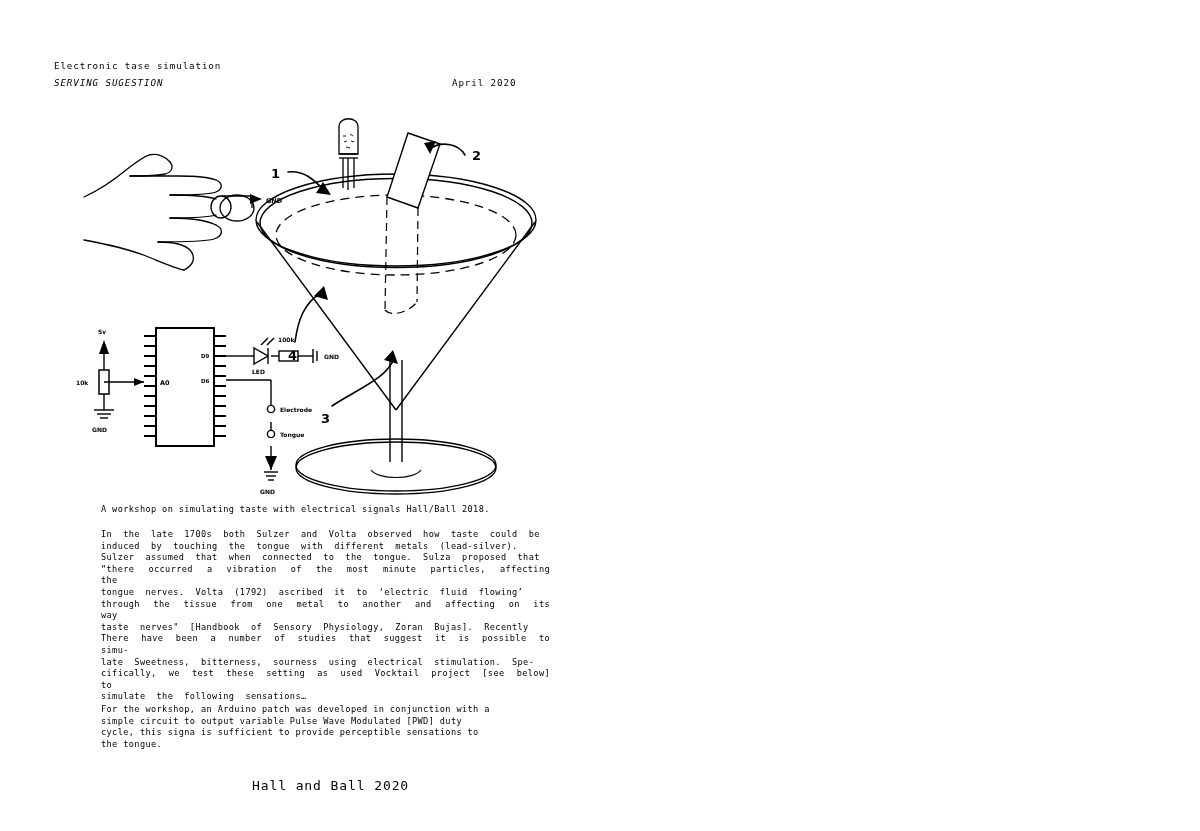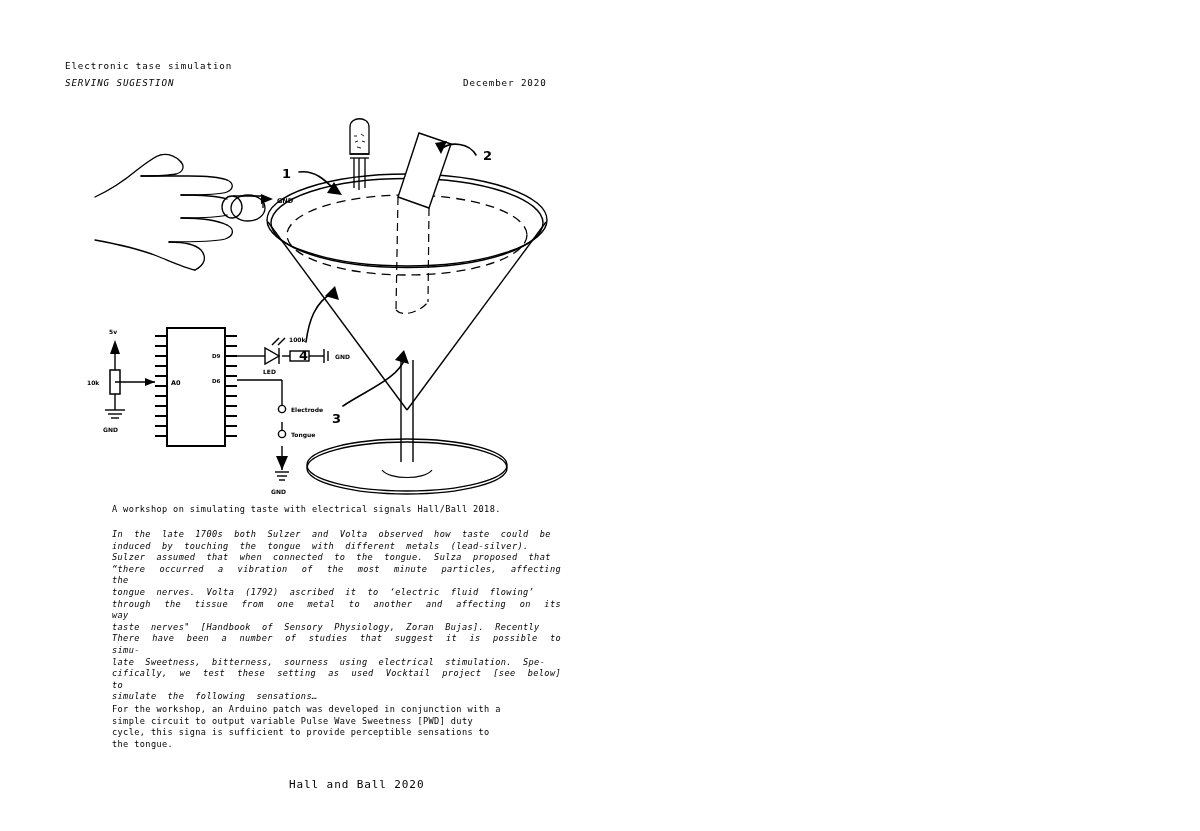--- a/index.html
+++ b/index.html
@@ -15,21 +15,21 @@
     color: #000000;
     overflow: hidden;
   }
 
   .page {
     position: absolute;
     top: 0;
     height: 831px;
     width: 600px;
   }
-  #page-left  { left: 17px; }
+  #page-left  { left: 6px; }
   #page-right { left: 600px; }
 
   
   .hdr-title {
     position: absolute;
     font-size: 9.2px;
     letter-spacing: 0.9px;
     white-space: nowrap;
   }
   .hdr-sub {
@@ -46,24 +46,23 @@
     white-space: nowrap;
   }
 
   #l-hdr-title { left: 48px;  top: 60px; }
   #l-hdr-sub   { left: 48px;  top: 77px; }
   #l-hdr-date  { left: 446px; top: 77px; }
 
   
   .footer {
     position: absolute;
-    font-size: 11px;
+    font-size: 13px;
     letter-spacing: 0.9px;
     white-space: nowrap;
-    margin-left: 26px;
   }
   #l-footer { left: 246px; top: 778px; }
 
   
   #illustration {
     position: absolute;
     left: 60px;
     top: 110px;
     width: 490px;
     height: 390px;
@@ -72,21 +71,21 @@
 
   
   .body-block {
     position: absolute;
     font-size: 8.6px;
     line-height: 11.6px;
     letter-spacing: 0.38px;
     white-space: pre-wrap;
   }
   #l-caption   { left: 95px; top: 504px; width: 460px; }
-  #l-para1     { left: 95px; top: 529px; width: 449px; text-align: justify; font-style: italic; }
+  #l-para1     { left: 95px; top: 529px; width: 449px; text-align: justify; }
   #l-list      { left: 95px; top: 664px; width: 460px; }
   #l-para2     { left: 95px; top: 704px; width: 448px; }
 
   
   text.dlabel {
     font-family: "DejaVu Sans", "Liberation Sans", sans-serif;
     font-weight: bold;
     fill: #000;
   }
   text.callout {
@@ -96,21 +95,21 @@
     fill: #000;
   }
 </style>
 </head>
 <body>
 
 <div class="page" id="page-left">
 
   <div class="hdr-title" id="l-hdr-title">Electronic tase simulation</div>
   <div class="hdr-sub" id="l-hdr-sub">SERVING SUGESTION</div>
-  <div class="hdr-date" id="l-hdr-date">December 2020</div>
+  <div class="hdr-date" id="l-hdr-date">April 2020</div>
 
   <div id="illustration">
     <svg width="490" height="390" viewBox="0 0 490 390" xmlns="http://www.w3.org/2000/svg">
 
       <g fill="none" stroke="#000" stroke-width="1.3" stroke-linecap="round" stroke-linejoin="round">
 
         <path d="M18,87 C33,80 48,70 60,60 C68,54 76,47 83,45 C92,43 100,47 104,52"></path>
         <path d="M104,52 C108,57 106,62 99,64 C90,66 76,66 64,66"></path>
 
         <path d="M64,66 C76,66 96,66 112,66 C128,66 142,67 150,70"></path>
@@ -284,21 +283,21 @@
 Sulzer  assumed  that  when  connected  to  the  tongue.  Sulza  proposed  that
 “there  occurred  a  vibration  of  the  most  minute  particles,  affecting  the
 tongue  nerves.  Volta  (1792)  ascribed  it  to  ‘electric  fluid  flowing’
 through  the  tissue  from  one  metal  to  another  and  affecting  on  its  way
 taste  nerves"  [Handbook  of  Sensory  Physiology,  Zoran  Bujas].  Recently
 There  have  been  a  number  of  studies  that  suggest  it  is  possible  to  simu-
 late  Sweetness,  bitterness,  sourness  using  electrical  stimulation.  Spe-
 cifically,  we  test  these  setting  as  used  Vocktail  project  [see  below]  to
 simulate  the  following  sensations…</div>
   <div class="body-block" id="l-para2">For the workshop, an Arduino patch was developed in conjunction with a
-simple circuit to output variable Pulse Wave Sweetness [PWD] duty
+simple circuit to output variable Pulse Wave Modulated [PWD] duty
 cycle, this signa is sufficient to provide perceptible sensations to
 the tongue.</div>
 
   <div class="footer" id="l-footer">Hall and Ball 2020</div>
 </div>
 
 <div class="page" id="page-right">
 
   
   

